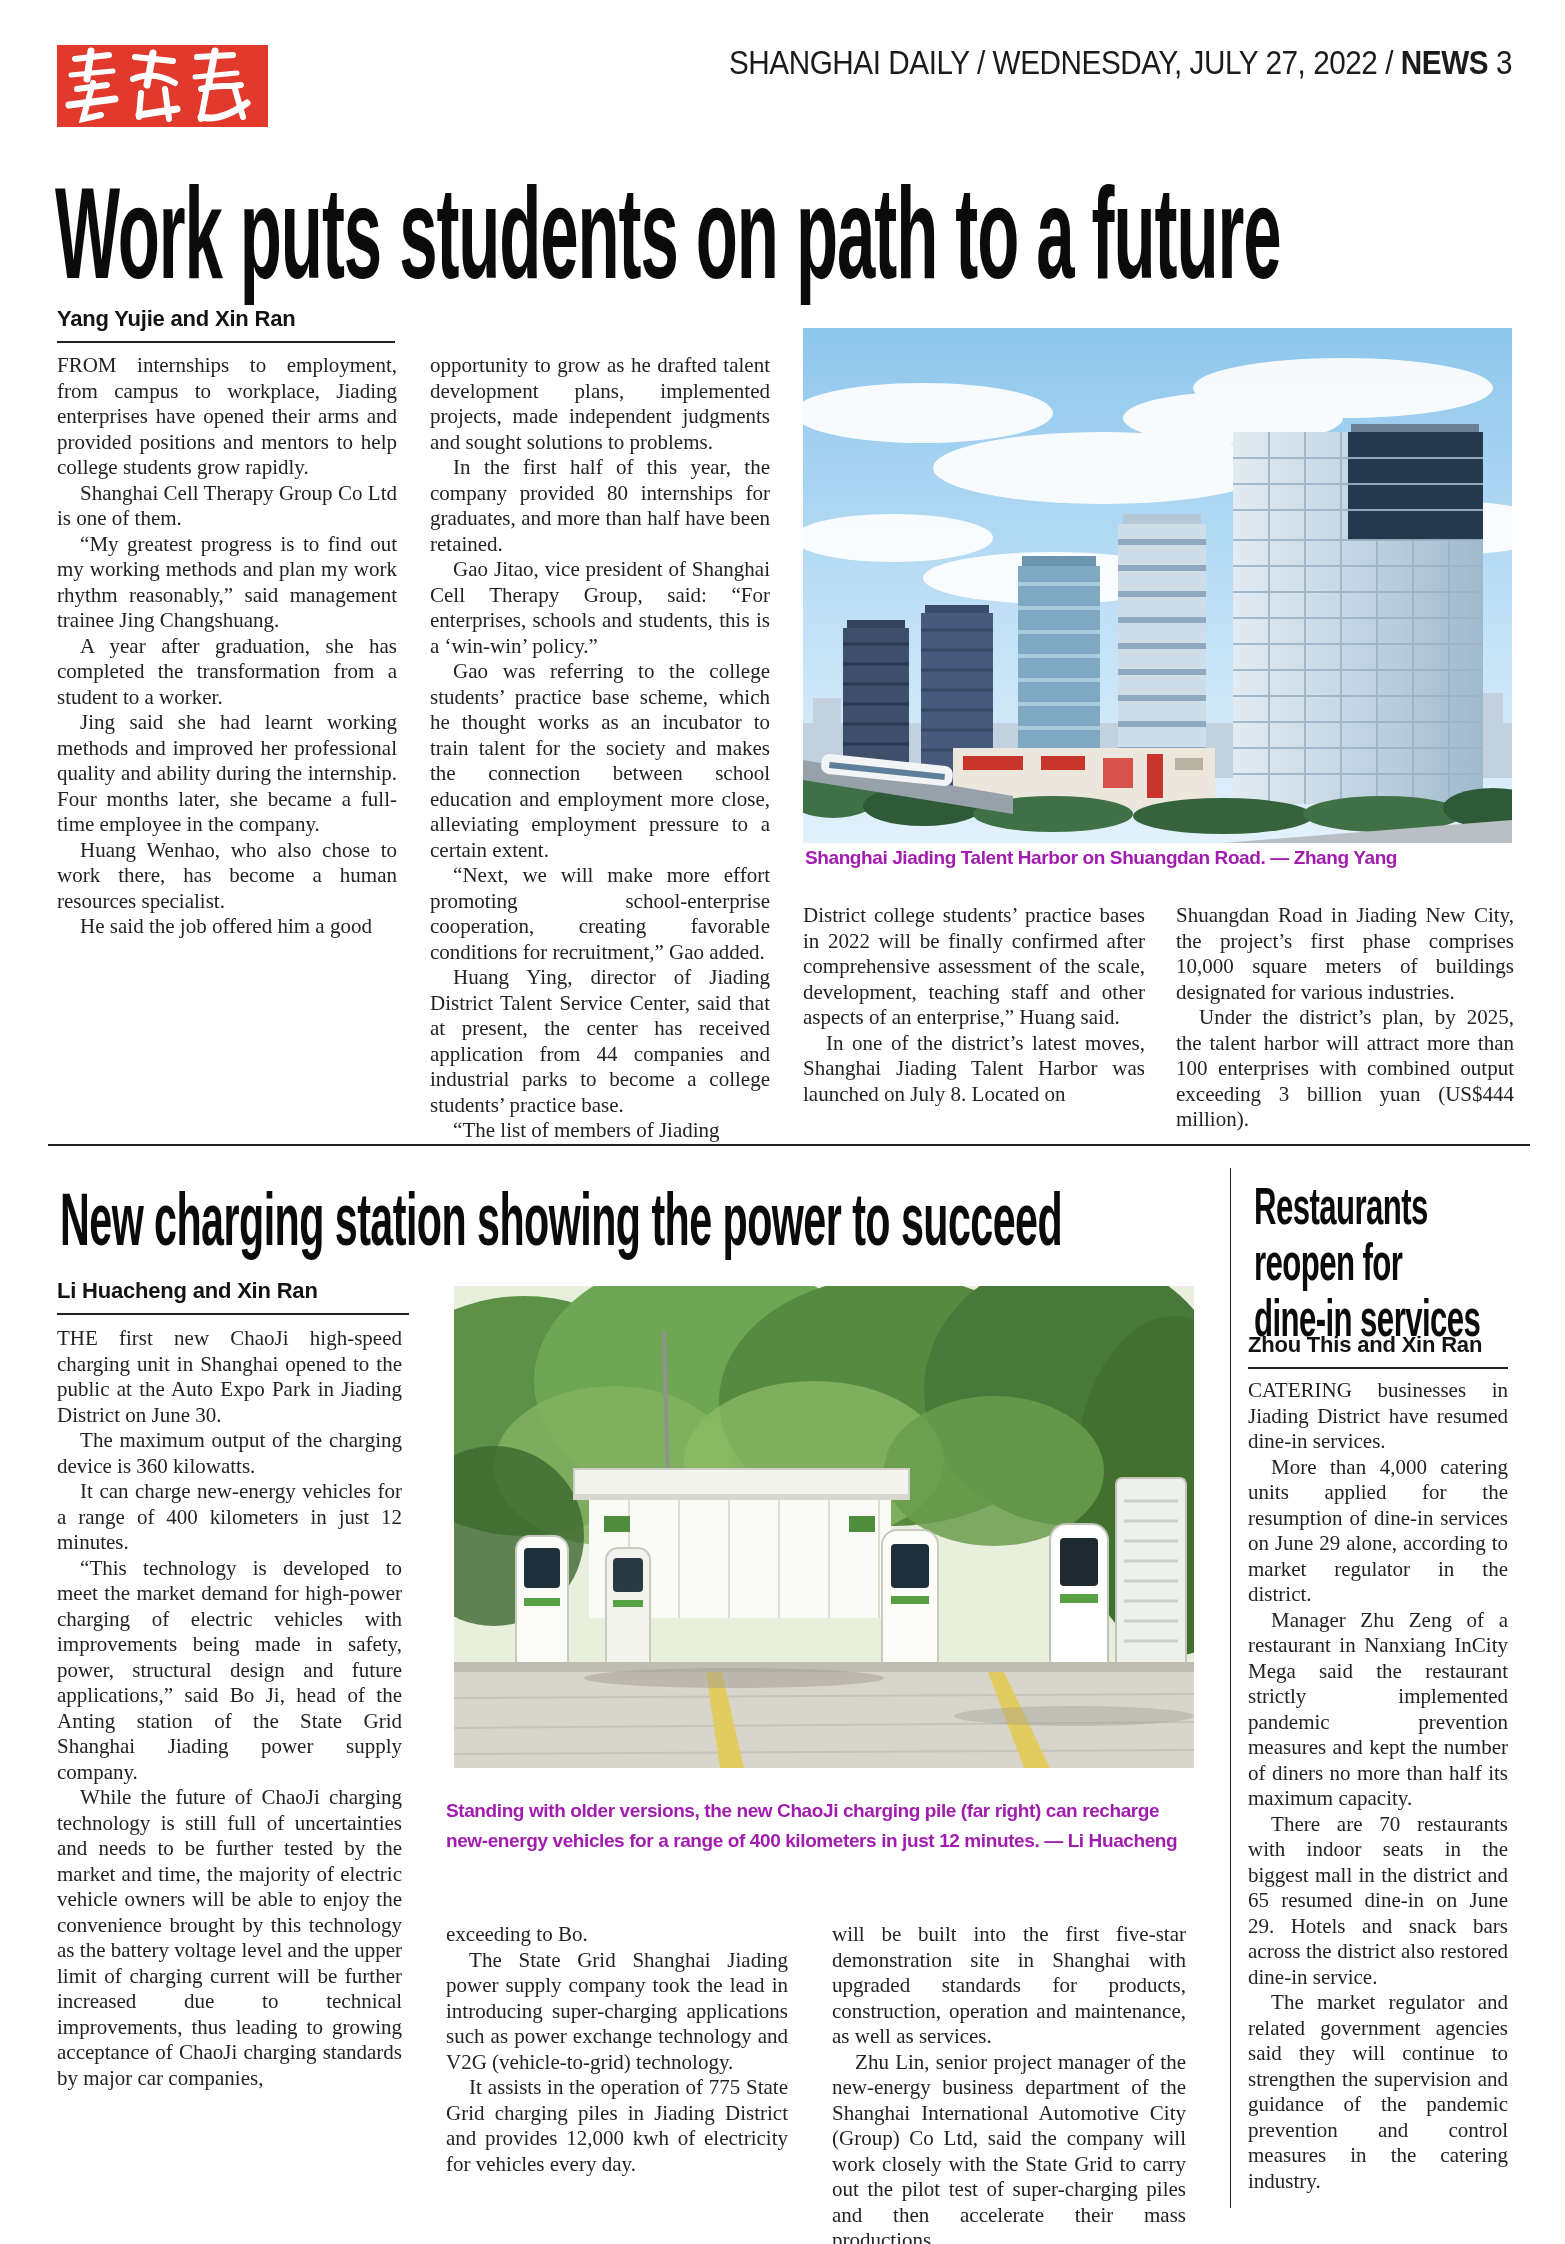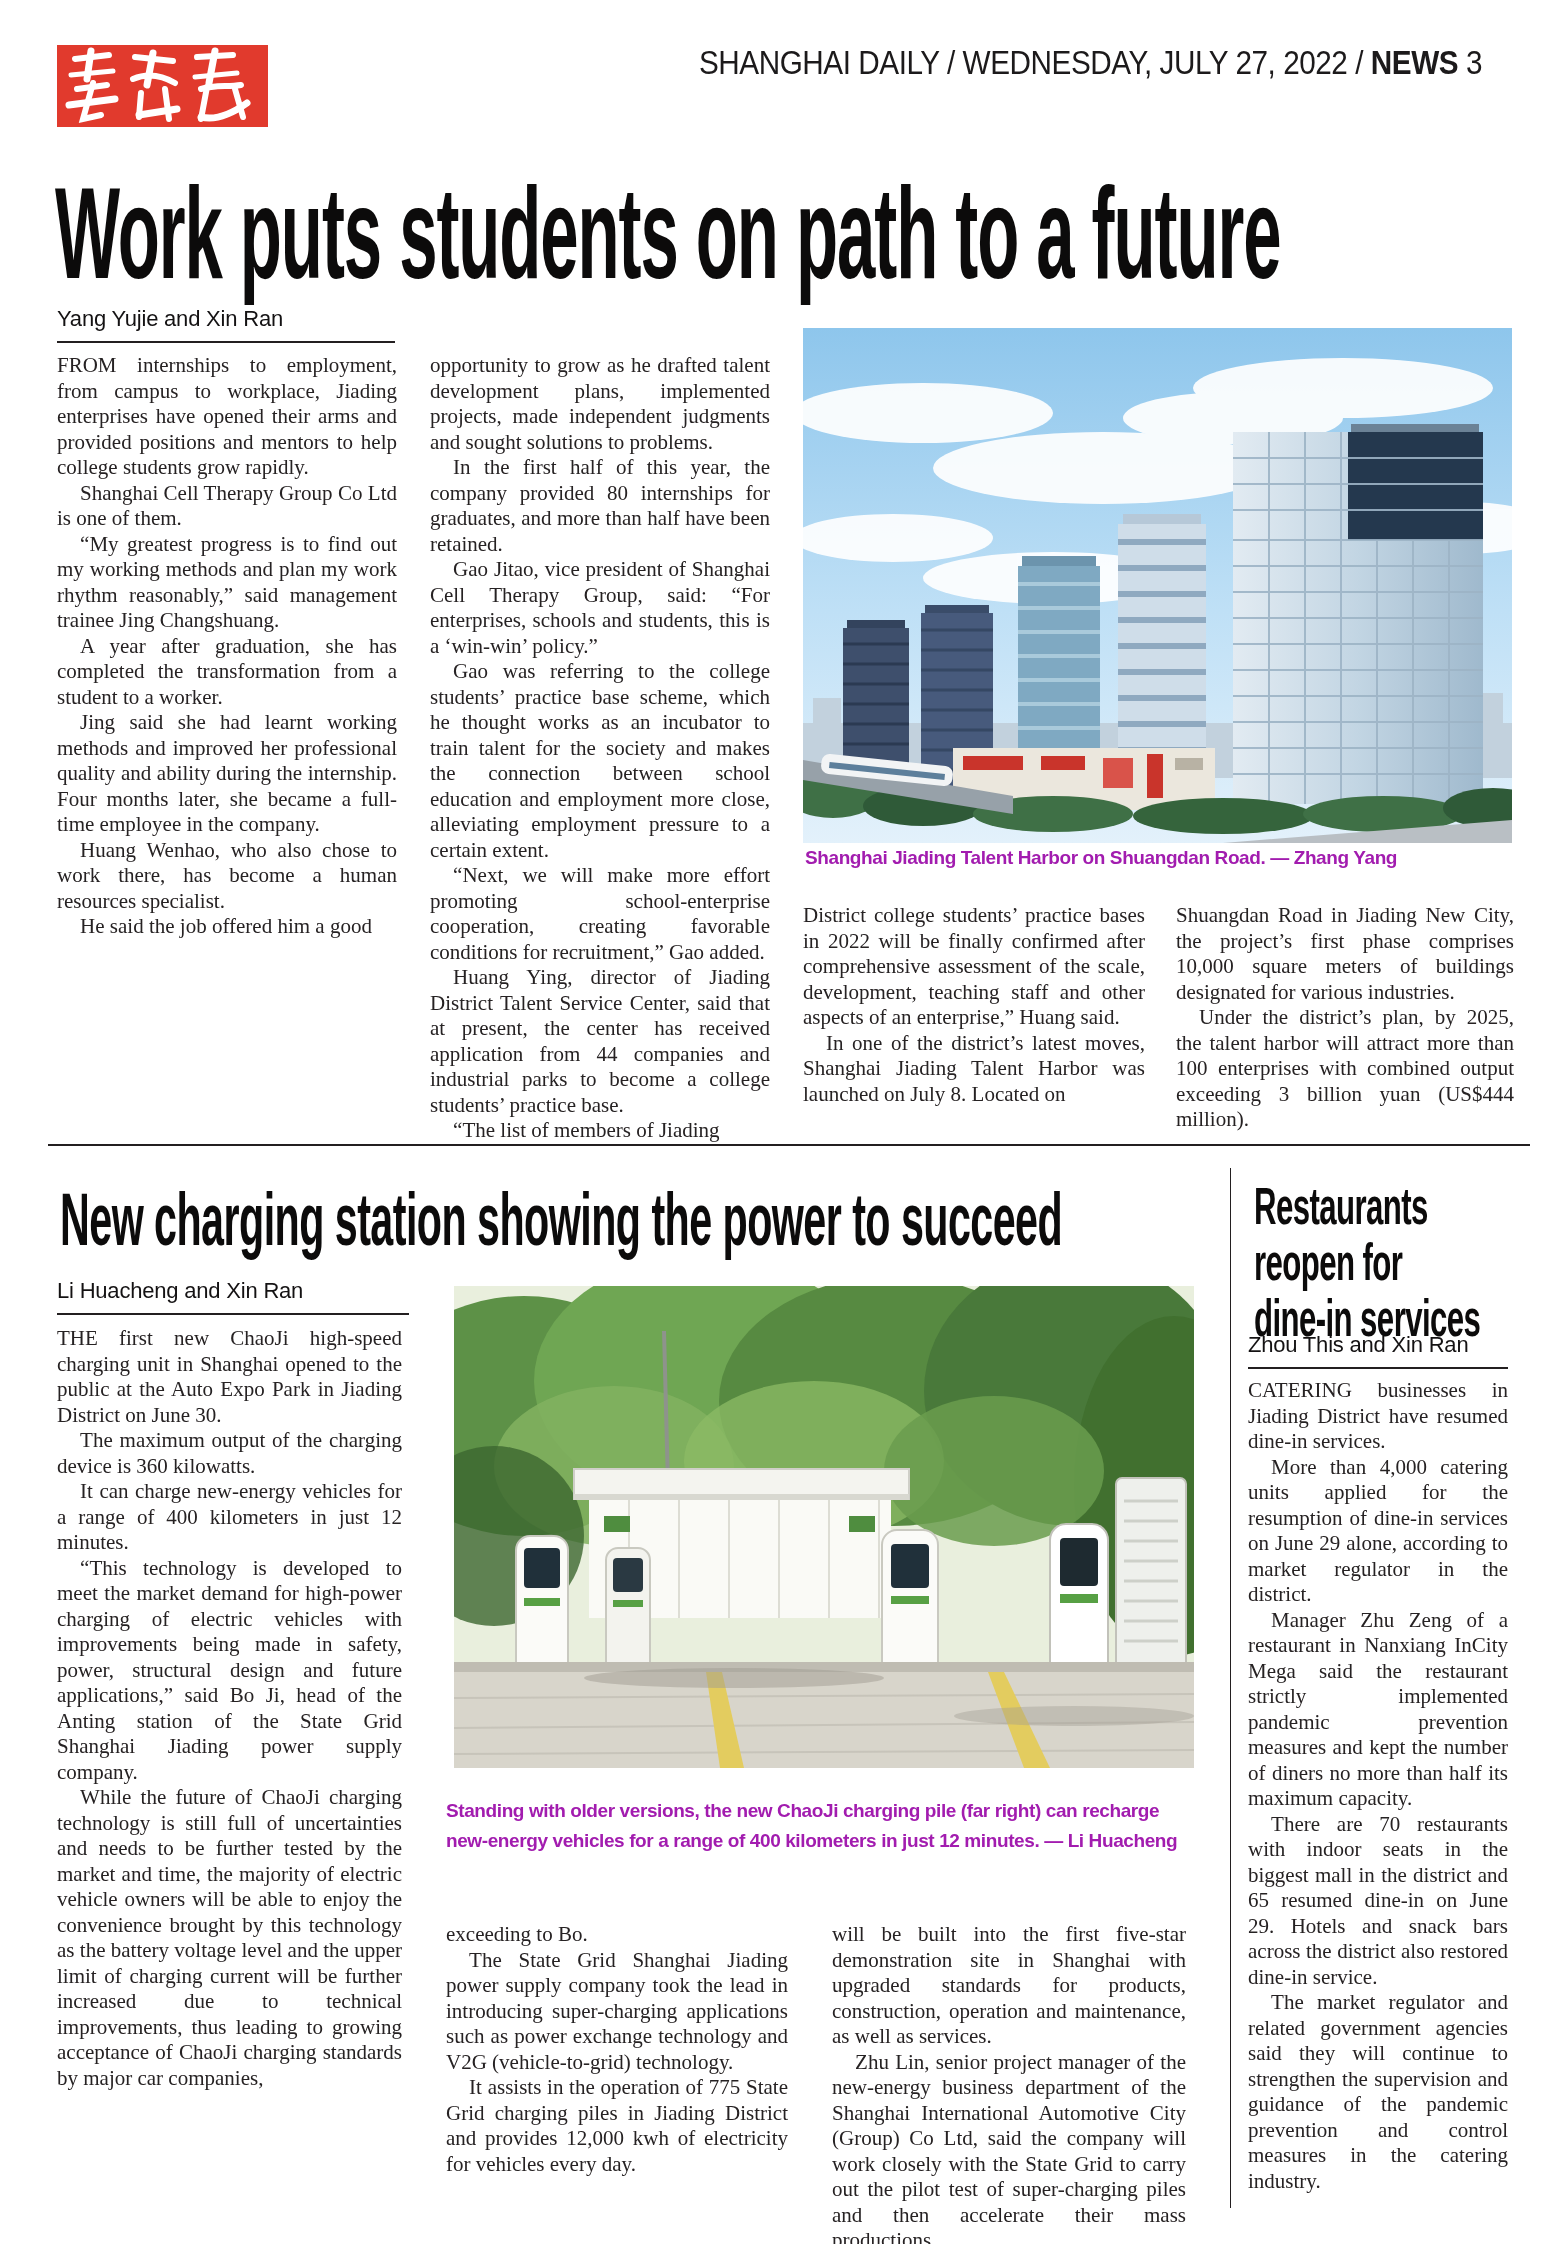--- a/index.html
+++ b/index.html
@@ -4,41 +4,41 @@
 <style>
   html,body{margin:0;padding:0;}
   body{
     width:1565px;height:2244px;position:relative;background:#ffffff;
     font-family:"Liberation Sans",sans-serif;color:#231f20;overflow:hidden;
   }
   .abs{position:absolute;}
 
   
   .logo-box{left:57px;top:45px;width:211px;height:82px;background:#e13a2d;}
-  .dateline{right:53px;top:44px;width:900px;white-space:nowrap;}
+  .dateline{right:53px;top:44px;width:900px;text-align:right;white-space:nowrap;}
   .dateline .squeeze{
     display:inline-block;transform:scaleX(.9);transform-origin:100% 50%;
     font-size:33px;letter-spacing:-.5px;color:#1c1a1b;white-space:nowrap;
   }
   .dateline .sec{font-weight:bold;}
 
   
   .headline-wrap{white-space:nowrap;}
   .hl{
     display:inline-block;font-weight:bold;color:#0c0b0b;line-height:1;
     transform-origin:0 0;white-space:nowrap;letter-spacing:-2px;
   }
   .hl1{font-size:130px;transform:scaleX(.53);}
   .hl2{font-size:75px;transform:scaleX(.55);letter-spacing:-1px;}
   .hl3-line{display:block;font-weight:bold;color:#0c0b0b;font-size:52px;line-height:1.08;
     transform:scaleX(.6);transform-origin:0 50%;white-space:nowrap;letter-spacing:-1px;}
 
   
   .byline{
-    font-weight:normal;font-size:22px;letter-spacing:-.2px;color:#141213;
+    font-weight:bold;font-size:22px;letter-spacing:-.2px;color:#141213;
     border-bottom:2px solid #231f20;padding-bottom:9px;
   }
 
   
   .body-col{
     font-family:Liberation Serif, serif;
     font-size:21px;line-height:25.5px;text-align:justify;color:#262223;
   }
   .body-col p{margin:0;}
   .body-col p + p{text-indent:1.1em;}

